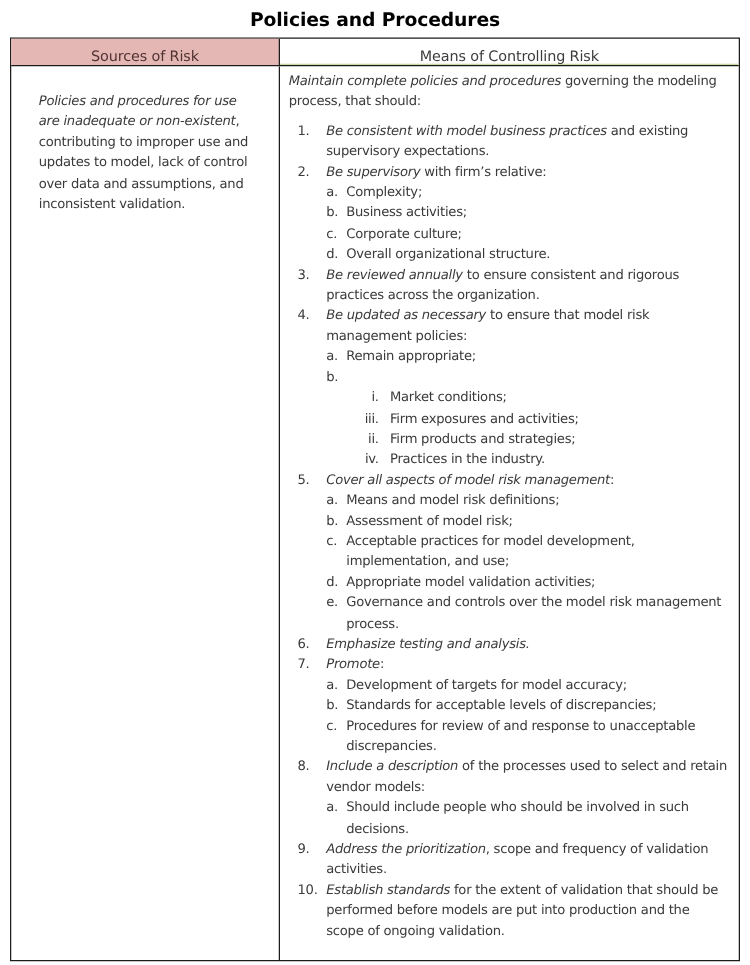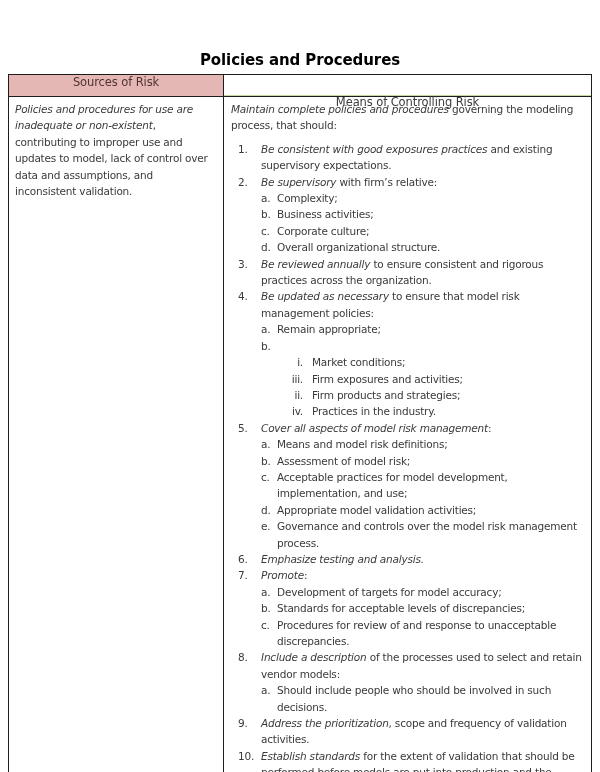--- a/index.html
+++ b/index.html
@@ -11,51 +11,50 @@
   }
   .page { position: relative; width: 600px; height: 772px; }
 
   .doc-title {
     text-align: center;
     font-weight: bold;
     font-size: 15px;
     color: #000000;
     padding-top: 7px;
     letter-spacing: -0.1px;
-    margin-top: 44px;
   }
 
   .risk-table {
     position: absolute;
     left: 8px; top: 30px;
     width: 584px; height: 739px;
     border: 1px solid #1c1c1c;
     display: flex;
     flex-direction: column;
     background: #ffffff;
   }
 
   .hrow { display: flex; height: 22px; flex: 0 0 auto; border-bottom: 1px solid #1c1c1c; }
   .hcell {
-    display: flex; align-items: flex-start; justify-content: center;
+    display: flex; align-items: flex-end; justify-content: center;
     font-size: 11.5px;
     letter-spacing: -0.1px;
   }
   .hcell.left  { width: 215px; border-right: 1px solid #1c1c1c; }
   .hcell.right { flex: 1; margin-top: 20px; }
 
   .brow { display: flex; flex: 1; overflow: hidden; }
   .bcell { font-size: 10.5px; line-height: 16.4px; letter-spacing: -0.2px; overflow: hidden; }
   .bcell.left  {
     width: 215px; border-right: 1px solid #1c1c1c;
     padding: 4px 8px 0 6px;
   }
   .bcell.right { flex: 1; padding: 4px 8px 0 0; }
 
-  .para { margin: 0; }
+  .para { margin: 16px; }
   .intro { margin: 0 0 7px 7px; }
   .em { font-style: italic; }
 
   .li { display: flex; align-items: flex-start; }
   .li .m { flex: 0 0 auto; }
   .m-num    { margin-left: 14px; width: 23px; text-align: left; }
   .m-letter { margin-left: 37px; width: 16px; text-align: left; }
   .m-roman  { margin-left: 53px; width: 26px; text-align: right; margin-right: 9px; }
   .li .t { flex: 1 1 auto; min-width: 0; }
 </style>
@@ -81,21 +80,21 @@
 
       <div class="bcell left">
         <p class="para"><span class="em">Policies and procedures for use are inadequate or non-existent</span><span>, contributing to improper use and updates to model, lack of control over data and assumptions, and inconsistent validation.</span></p>
       </div>
 
       <div class="bcell right">
         <p class="para intro"><span class="em">Maintain complete policies and procedures</span><span> governing the modeling process, that should:</span></p>
         <div id="list">
             <div class="li">
               <span class="m m-num">1.</span>
-              <span class="t"><span class="em">Be consistent with good exposures practices</span><span> and existing supervisory expectations.</span></span>
+              <span class="t"><span class="em">Be consistent with model business practices</span><span> and existing supervisory expectations.</span></span>
             </div>
             <div class="li">
               <span class="m m-num">2.</span>
               <span class="t"><span class="em">Be supervisory</span><span> with firm’s relative:</span></span>
             </div>
             <div class="li">
               <span class="m m-letter">a.</span>
               <span class="t"><span>Complexity;</span></span>
             </div>
             <div class="li">

